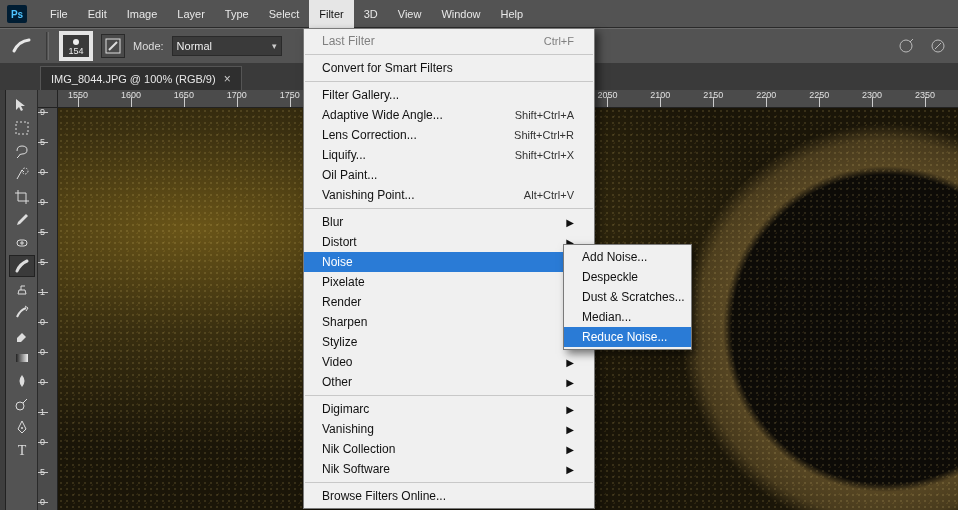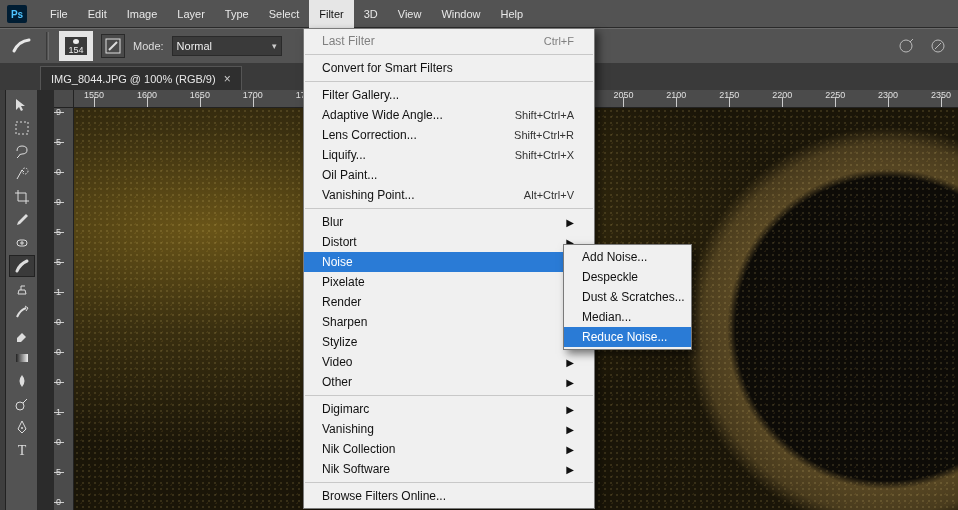--- a/index.html
+++ b/index.html
@@ -6,21 +6,21 @@
   html, body { width: 958px; height: 510px; overflow: hidden; font-family: Tahoma, Arial, sans-serif; font-size: 11px; background: #111; color: #ddd; }
   
   .menubar { display:flex; align-items:center; height:28px; background:#535353; border-bottom:1px solid #2a2a2a; padding-left:6px; }
   .ps-logo { width:22px; height:18px; display:flex; align-items:center; justify-content:center; margin-right:12px; }
   .ps-logo svg{display:block}
   .menubar .item { padding:0 10px; height:28px; line-height:28px; color:#e8e8e8; cursor:default; }
   .menubar .item.open { background:#e6e6e6; color:#111; }
   
   .optionsbar { display:flex; align-items:center; height:36px; background:#535353; border-top:1px solid #6a6a6a; border-bottom:1px solid #3a3a3a; padding:0 8px; gap:8px; }
   .brush-thumb { width:28px; height:24px; display:flex; align-items:center; justify-content:center; }
-  .brush-size-box { width:34px; height:30px; background:#3a3a3a; border:6px solid #e5e5e5; display:flex; flex-direction:column; align-items:center; justify-content:center; position:relative; }
+  .brush-size-box { width:34px; height:30px; background:#3a3a3a; border:4px solid #e5e5e5; display:flex; flex-direction:column; align-items:center; justify-content:center; position:relative; }
   .brush-dot { width:6px; height:6px; border-radius:50%; background:#eee; margin-top:2px;}
   .brush-size-box .num { font-size:9px; color:#eee; margin-top:1px;}
   .opt-icon { width:24px; height:24px; background:#4a4a4a; border:1px solid #2a2a2a; display:flex; align-items:center; justify-content:center;}
   .opt-label { color:#ddd; }
   .opt-select { width:110px; height:20px; background:#3a3a3a; border:1px solid #2a2a2a; color:#eee; padding:0 4px; display:flex; align-items:center; justify-content:space-between;}
   .opt-select .chev{font-size:9px;color:#ccc;}
   .opt-sep { width:3px; height:28px; background:transparent; border-left:1px solid #3a3a3a; border-right:1px solid #6a6a6a; margin:0 2px;}
   
   .tabstrip { height:26px; background:#3a3a3a; display:flex; align-items:flex-end; padding-left:40px; }
   .doc-tab { background:#2f2f2f; border:1px solid #555; border-bottom:none; height:24px; display:flex; align-items:center; padding:0 10px; color:#e8e8e8; gap:8px; font-size:11px;}
@@ -31,21 +31,21 @@
   .tools { width:32px; background:#535353; border-right:1px solid #2a2a2a; padding-top:4px; display:flex; flex-direction:column; align-items:center; gap:1px;}
   .tools .slot { width:26px; height:22px; display:flex; align-items:center; justify-content:center; border:1px solid transparent; }
   .tools .slot.sel { background:#3a3a3a; border:1px solid #222;}
   .tools .slot svg{display:block}
   .ruler-h { height:18px; background:#4b4b4b; border-bottom:1px solid #222; position:relative; overflow:hidden;}
   .ruler-h .major { position:absolute; bottom:0; width:1px; height:10px; background:#ccc; }
   .ruler-h .lbl { position:absolute; top:0; font-size:9px; color:#e0e0e0; transform:translateX(-50%);}
   .ruler-v { width:20px; background:#4b4b4b; border-right:1px solid #222; position:relative; overflow:hidden;}
   .ruler-v .major { position:absolute; left:0; height:1px; width:10px; background:#ccc;}
   .ruler-v .lbl { position:absolute; left:2px; font-size:9px; color:#e0e0e0; transform:translateY(-50%); writing-mode:horizontal-tb;}
-  .canvas-wrap { position:relative; flex:1; background:#282828;margin-left:16px; }
+  .canvas-wrap { position:relative; flex:1; background:#282828; }
   .canvas-grid { position:absolute; top:18px; left:20px; right:0; bottom:0; overflow:hidden;}
   
   .photo { position:absolute; inset:0;
     background:
       radial-gradient(circle at 92% 55%, #0d0b07 0%, #0d0b07 18%, rgba(0,0,0,0) 19%),
       radial-gradient(circle at 92% 55%, rgba(210,170,90,0.35) 18%, rgba(210,170,90,0.25) 22%, rgba(0,0,0,0) 24%),
       radial-gradient(ellipse at 15% 30%, #6a5518 0%, #3b3010 25%, #1a1508 55%),
       radial-gradient(ellipse at 35% 70%, #5a4815 0%, #241d0a 40%, #0e0b05 70%),
       #0e0c06;
   }

